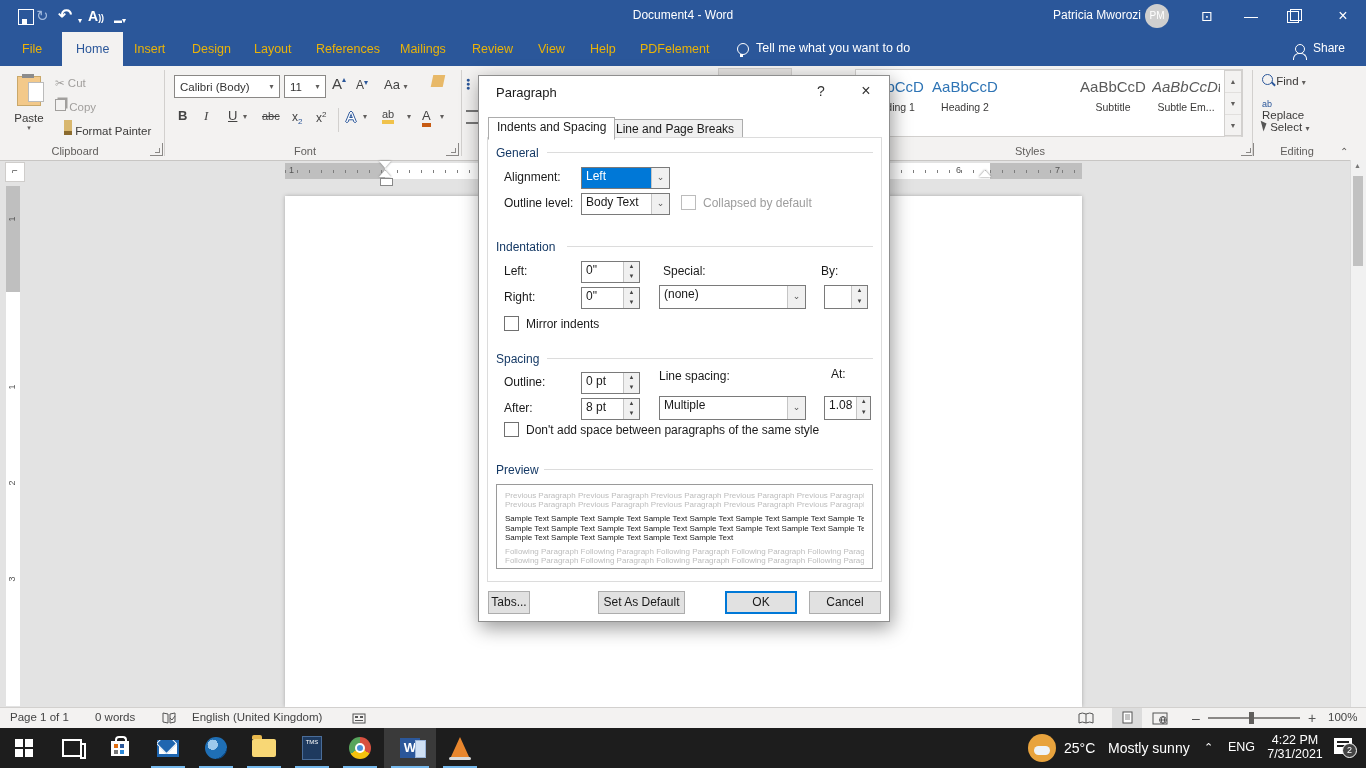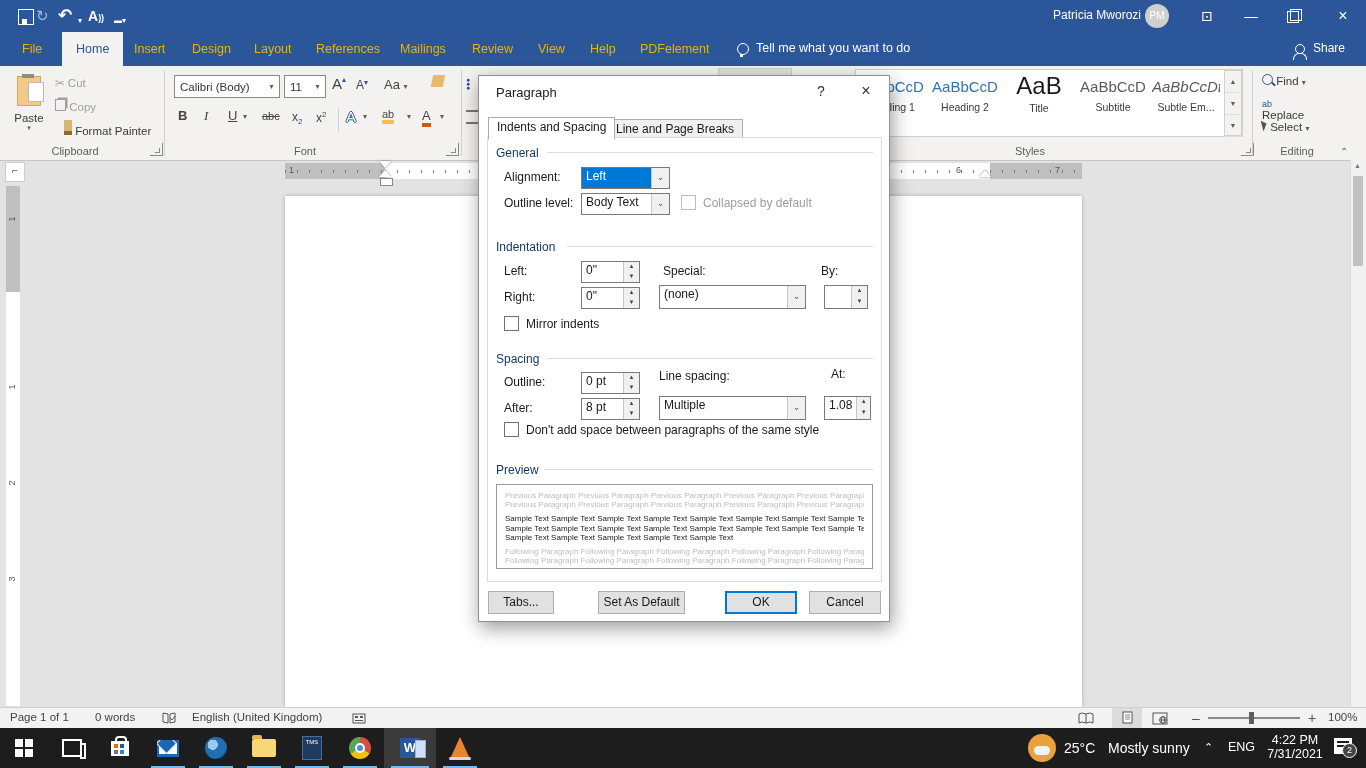--- a/index.html
+++ b/index.html
@@ -108,20 +108,21 @@
 
   <div class="titlebar">
     <div class="qat-ic" style="left:18px;top:9px;">
         <div class="floppy"></div>
       </div>
     <div class="qat-ic" style="left:36px;color:#9fb8dc;">↻</div>
     <div class="qat-ic" style="left:58px;font-weight:bold;font-size:17px;">↶</div>
     <div class="qat-ic" style="left:78px;top:11px;font-size:8px;">▾</div>
     <div class="qat-ic" style="left:88px;font-size:14px;font-weight:bold;">A<span style="font-size:9px;">))</span></div>
     <div class="qat-ic" style="left:114px;top:11px;font-size:8px;">▬▾</div>
+    <div class="title-text" style="left:533px;">Document4 - Word</div>
     <div class="abs" style="left:1053px;top:8px;color:#fff;font-size:12px;">Patricia Mworozi</div>
     <div class="avatar" style="left:1145px;">PM</div>
     <div class="win-btn" style="left:1190px;">⊡</div>
     <div class="win-btn" style="left:1234px;">—</div>
     <div class="win-btn" style="left:1276px;">
         <div class="restore" style="margin:11px auto;"></div>
       </div>
     <div class="win-btn" style="left:1326px;font-size:16px;">×</div>
   </div>
 
@@ -197,24 +198,20 @@
 
     <div class="abs" style="left:855px;top:3px;width:386px;height:66px;background:#fff;border:1px solid #d2d0ce;"></div>
     <div class="style-item" style="left:856px;top:4px;">
       <div class="style-sample" style="color:#2e74b5;">AaBbCcD</div>
       <div class="style-name">Heading 1</div>
     </div>
     <div class="style-item" style="left:930px;top:4px;">
       <div class="style-sample" style="color:#2e74b5;">AaBbCcD</div>
       <div class="style-name">Heading 2</div>
     </div>
-    <div class="style-item" style="left:1004px;top:4px;">
-      <div class="style-sample" style="font-size:24px;margin-top:2px;color:#1a1a1a;">AaB</div>
-      <div class="style-name" style="margin-top:2px;">Title</div>
-    </div>
     <div class="style-item" style="left:1078px;top:4px;">
       <div class="style-sample" style="color:#5a5a5a;">AaBbCcD</div>
       <div class="style-name">Subtitle</div>
     </div>
     <div class="style-item" style="left:1152px;top:4px;width:68px;">
       <div class="style-sample" style="color:#5a5a5a;font-style:italic;">AaBbCcDt</div>
       <div class="style-name">Subtle Em...</div>
     </div>
     <div class="gal-arrows" style="left:1224px;top:4px;">
       <div>▲</div>
@@ -373,21 +370,21 @@
       <div class="pvline pv-gray">Previous Paragraph Previous Paragraph Previous Paragraph Previous Paragraph Previous Paragraph</div>
       <div style="height:5px;"></div>
       <div class="pvline pv-black">Sample Text Sample Text Sample Text Sample Text Sample Text Sample Text Sample Text Sample Text</div>
       <div class="pvline pv-black">Sample Text Sample Text Sample Text Sample Text Sample Text Sample Text Sample Text Sample Text</div>
       <div class="pvline pv-black">Sample Text Sample Text Sample Text Sample Text Sample Text</div>
       <div style="height:5px;"></div>
       <div class="pvline pv-gray">Following Paragraph Following Paragraph Following Paragraph Following Paragraph Following Paragraph</div>
       <div class="pvline pv-gray">Following Paragraph Following Paragraph Following Paragraph Following Paragraph Following Paragraph</div>
     </div>
 
-    <div class="dbtn" style="left:9px;width:66px;">Tabs...</div>
+    <div class="dbtn" style="left:9px;width:42px;">Tabs...</div>
     <div class="dbtn" style="left:119px;width:87px;">Set As Default</div>
     <div class="dbtn default" style="left:246px;width:72px;">OK</div>
     <div class="dbtn" style="left:330px;width:72px;">Cancel</div>
   </div>
 
   <div class="statusbar">
     <div class="sb-item" style="left:10px;">Page 1 of 1</div>
     <div class="sb-item" style="left:95px;">0 words</div>
     <div class="sb-item" style="left:162px;top:4px;">
       <svg width="14" height="13" viewBox="0 0 14 13">

